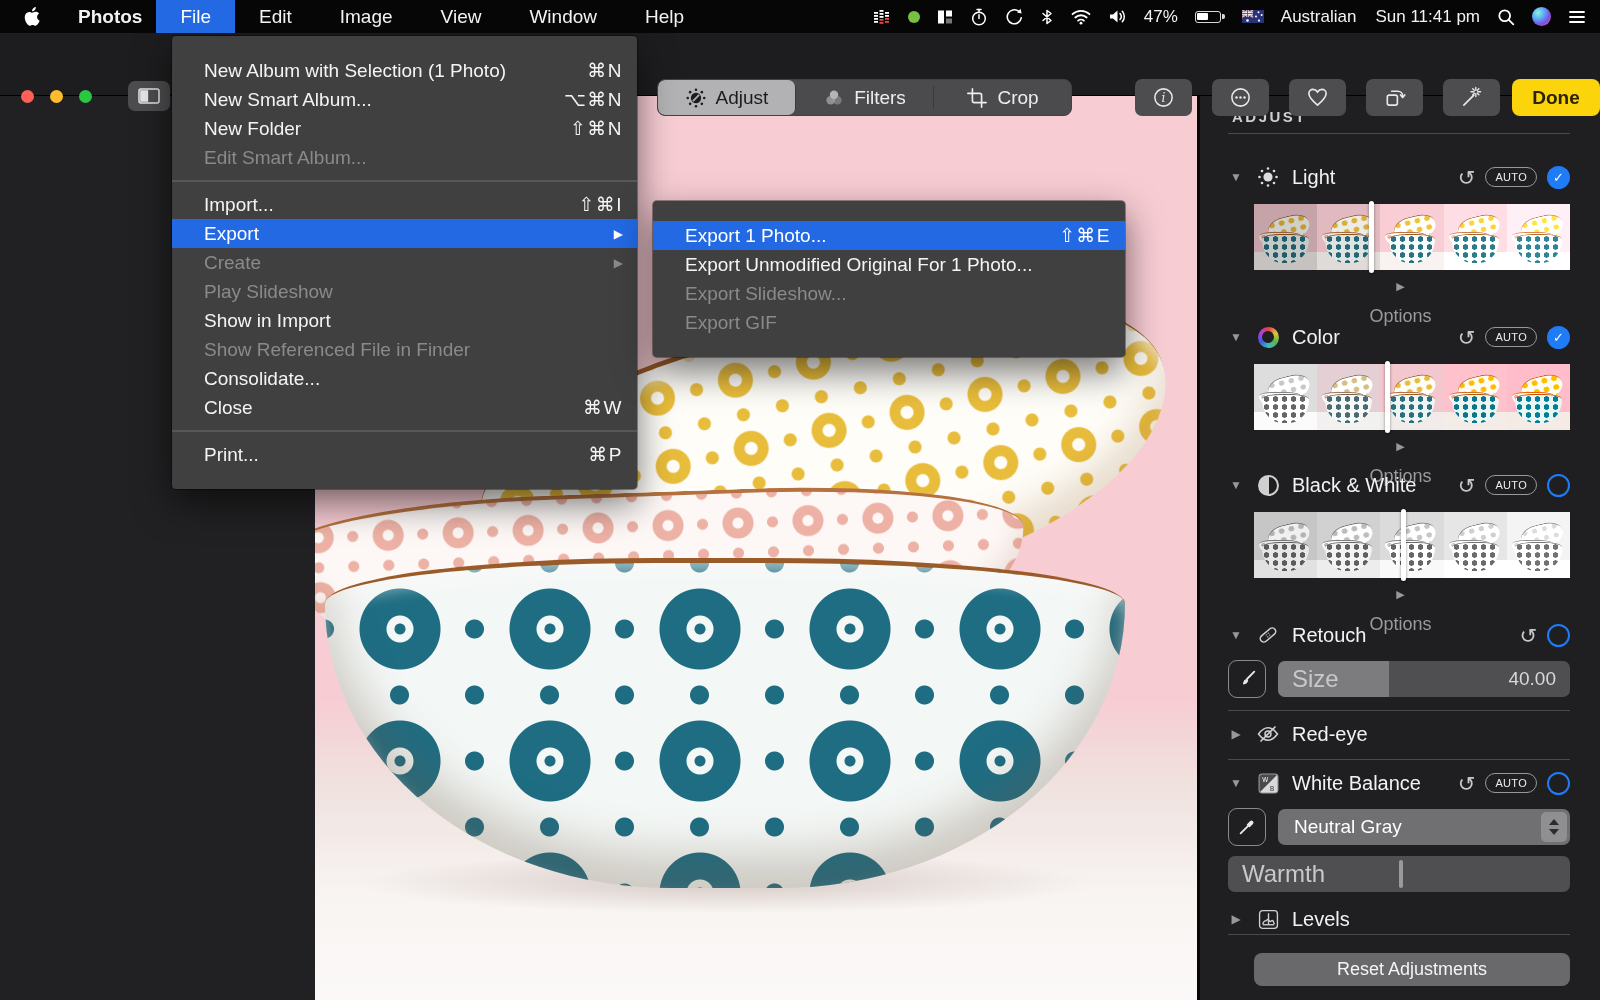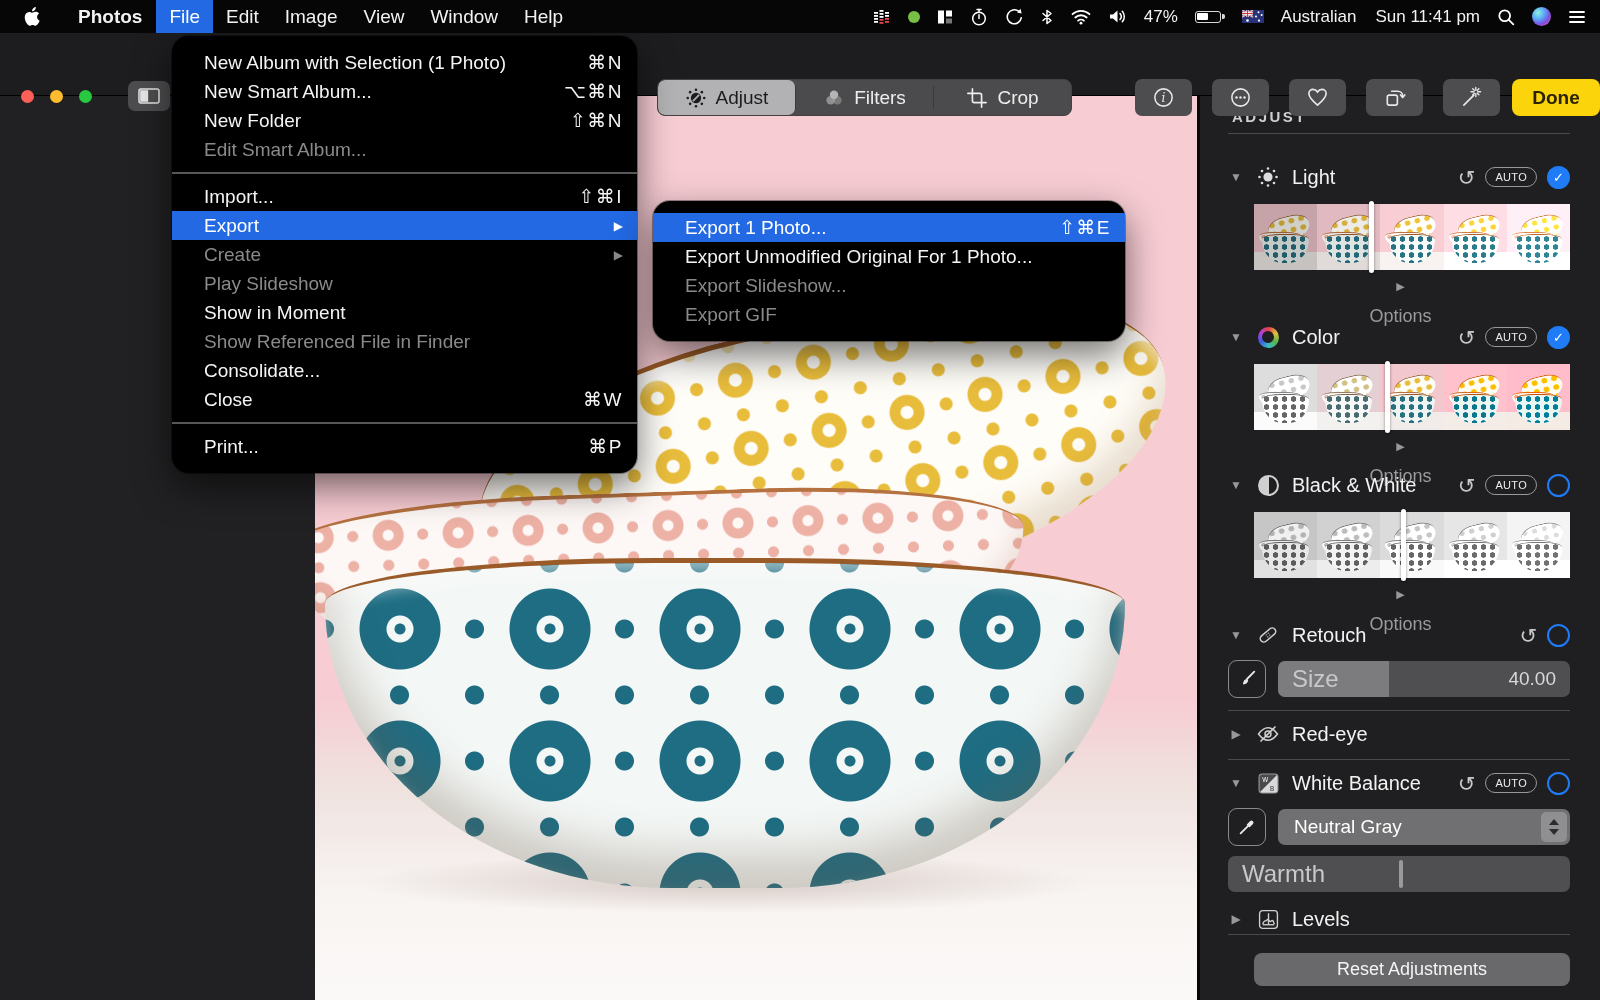--- a/index.html
+++ b/index.html
@@ -6,21 +6,21 @@
   body{width:1600px;height:1000px;font-family:"Liberation Sans","DejaVu Sans",sans-serif;
        -webkit-font-smoothing:antialiased;position:relative;overflow:hidden;}
   *{box-sizing:border-box;}
   .screen{position:absolute;inset:0;width:1600px;height:1000px;background:#212123;overflow:hidden;}
 
   
   .menubar{position:absolute;top:0;left:0;width:1600px;height:33px;background:#060606;
            display:flex;align-items:center;color:#f2f2f2;font-size:19px;padding:0 14px 0 10px;z-index:60;}
   .apple{display:flex;align-items:center;padding:0 14px;height:33px;}
   .app-name{font-weight:bold;padding:0 14px;margin-left:10px;}
-  .mitem{padding:0 13px;height:33px;display:flex;align-items:center;}
+  .mitem{padding:0 24px;height:33px;display:flex;align-items:center;}
   .mitem.active{background:#2269e3;color:#fff;}
   .mb-right{margin-left:auto;display:flex;align-items:center;gap:17px;font-size:17px;color:#f2f2f2;}
   .mb-ic{display:flex;align-items:center;justify-content:center;}
   .green-dot{width:12px;height:12px;border-radius:50%;background:#77c043;}
   .batt{width:26px;height:12px;border:1.5px solid rgba(255,255,255,.85);border-radius:3px;position:relative;margin-right:4px;}
   .batt::before{content:"";position:absolute;left:1.5px;top:1.5px;bottom:1.5px;width:46%;background:#fff;border-radius:1px;}
   .batt::after{content:"";position:absolute;right:-5px;top:2.5px;width:2.5px;height:5px;background:rgba(255,255,255,.85);border-radius:0 2px 2px 0;}
   .siri{width:19px;height:19px;border-radius:50%;
         background:radial-gradient(circle at 32% 30%,#8ef0e0 0%,#5ab0f5 32%,#7b52e8 62%,#e84f8a 95%);}
   .mb-text{white-space:nowrap;}
@@ -168,21 +168,21 @@
   .stepper .down{width:0;height:0;border-left:5px solid transparent;border-right:5px solid transparent;
                  border-top:6px solid #2c2c2e;}
   .warmth{position:relative;height:36px;background:#4f4f51;border-radius:7px;display:flex;
           align-items:center;margin-top:10px;}
   .w-tick{position:absolute;left:50%;top:4px;bottom:4px;width:4px;background:#9a9a9c;border-radius:2px;}
   .levels-row{margin-top:12px;height:30px;}
   .reset-btn{margin-top:18px;margin-left:26px;width:calc(100% - 26px);height:33px;background:#69696b;
              border-radius:8px;color:#f4f4f4;font-size:18px;display:flex;align-items:center;justify-content:center;}
 
   
-  .menu{position:absolute;background:#000000;border-radius:17px;padding:12px 0;z-index:50;
+  .menu{position:absolute;background:#404040;border-radius:4px;padding:20px 0;z-index:50;
         box-shadow:0 14px 36px rgba(0,0,0,.55),0 0 0 1px rgba(0,0,0,.35);}
   .file-menu{left:172px;top:36px;width:465px;}
   .export-menu{left:653px;top:201px;width:472px;}
   .mrow{height:29px;display:flex;align-items:center;padding:0 14px 0 32px;font-size:19px;color:#f4f4f6;}
   .mlabel{white-space:nowrap;}
   .msc{margin-left:auto;letter-spacing:1.5px;white-space:nowrap;}
   .mrow.disabled{color:#8a8a8c;}
   .mrow.hl{background:#2269e3;color:#fff;}
   .has-sub::after{content:"\25B6";margin-left:auto;font-size:12px;}
   .msep{height:2px;background:#57575a;margin:8px 0;}
@@ -690,21 +690,21 @@
     <div class="mrow hl has-sub">
       <span class="mlabel">Export</span>
     </div>
     <div class="mrow disabled has-sub">
       <span class="mlabel">Create</span>
     </div>
     <div class="mrow disabled">
       <span class="mlabel">Play Slideshow</span>
     </div>
     <div class="mrow">
-      <span class="mlabel">Show in Moment</span>
+      <span class="mlabel">Show in Import</span>
     </div>
     <div class="mrow disabled">
       <span class="mlabel">Show Referenced File in Finder</span>
     </div>
     <div class="mrow">
       <span class="mlabel">Consolidate...</span>
     </div>
     <div class="mrow">
       <span class="mlabel">Close</span>
       <span class="msc">⌘W</span>

